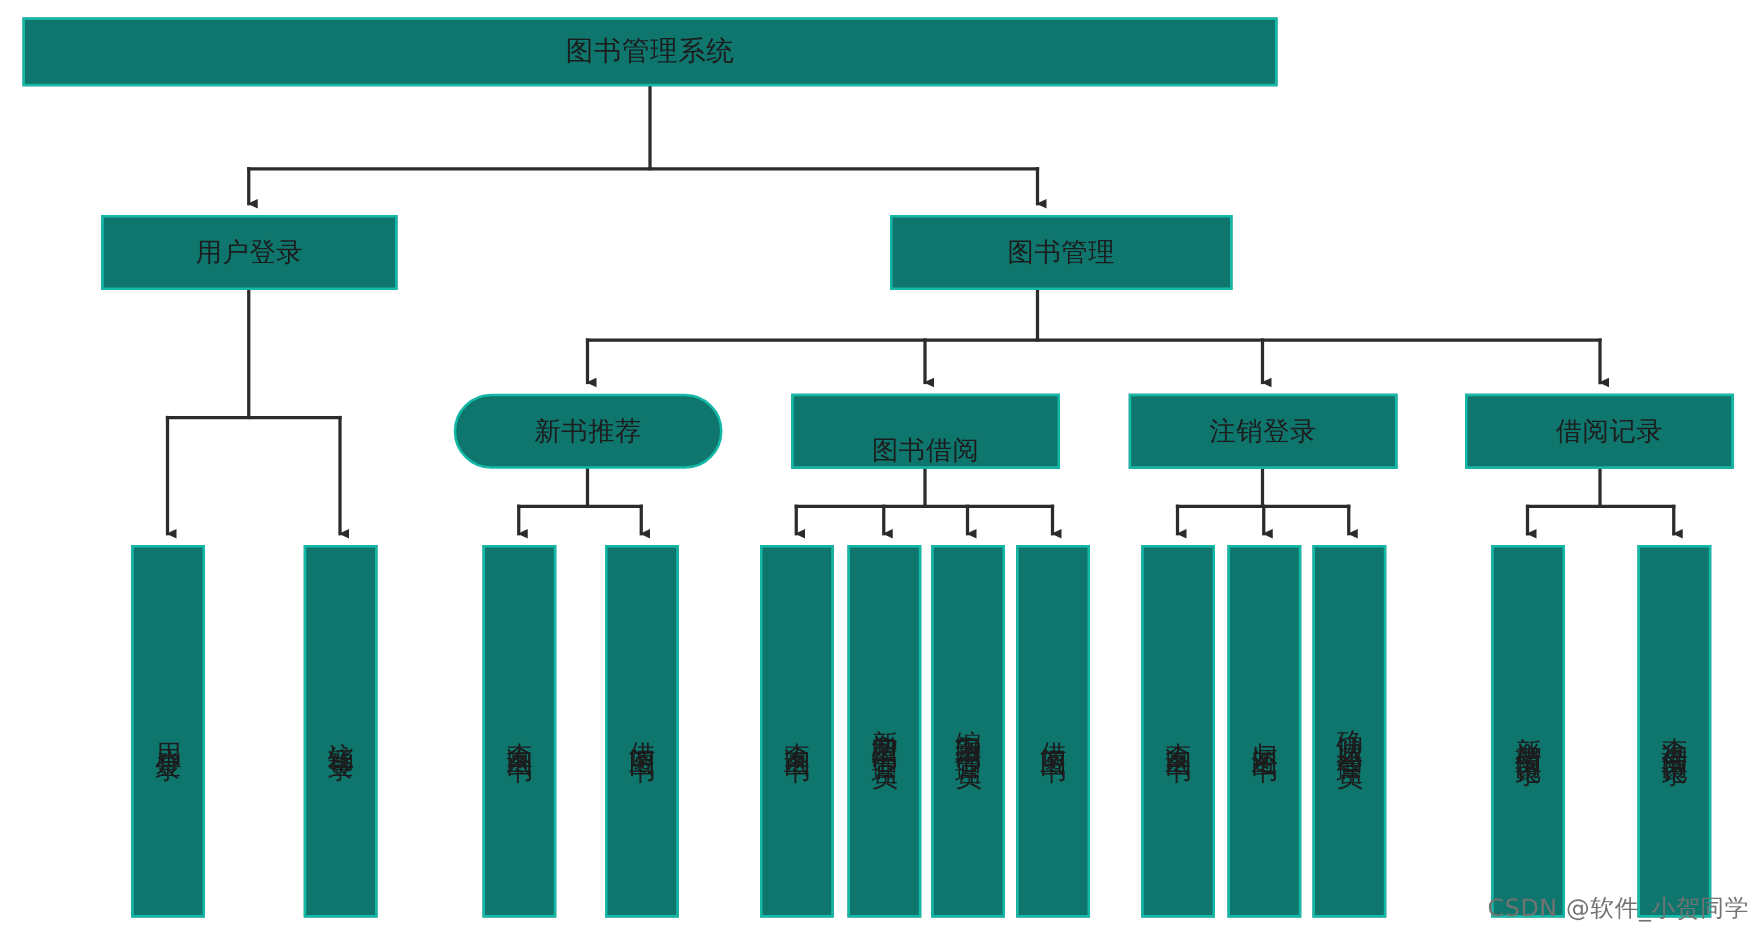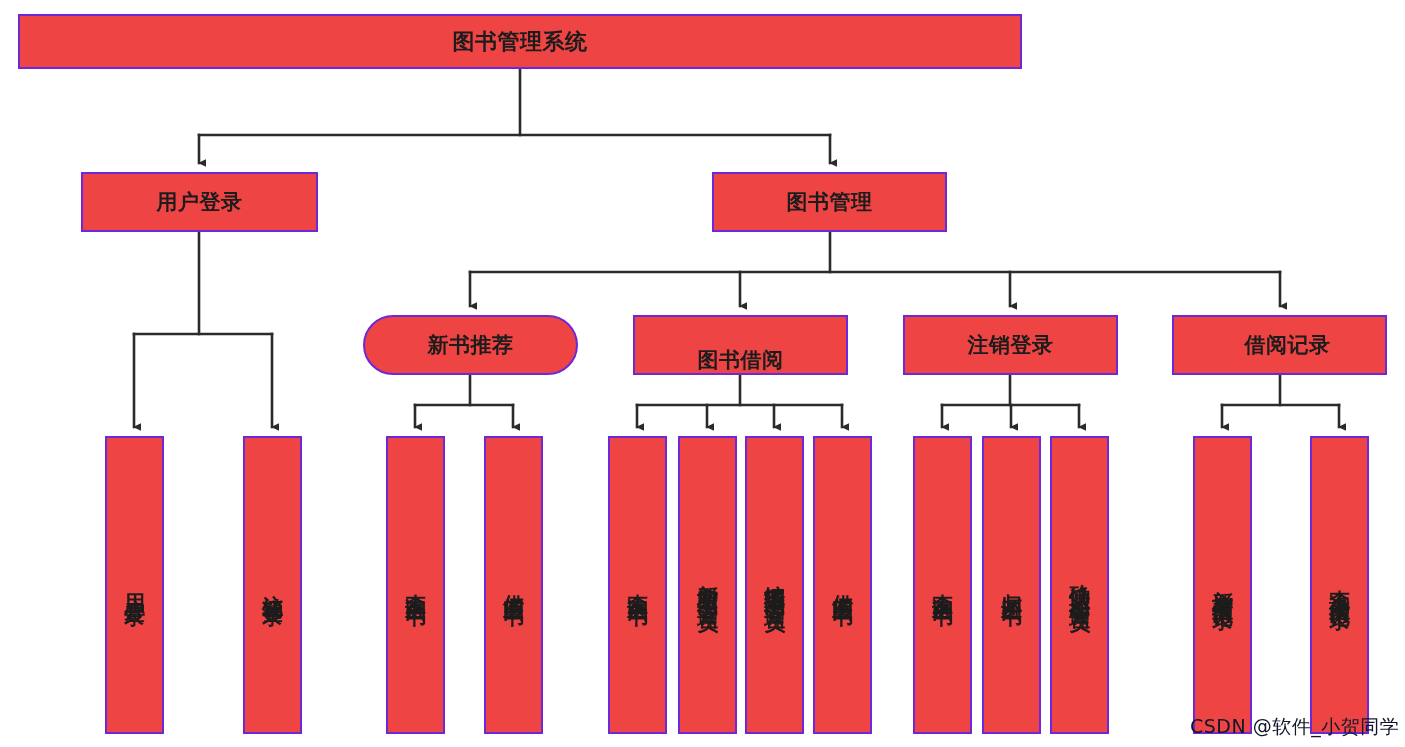--- a/index.html
+++ b/index.html
@@ -20,27 +20,26 @@
   #edges {
     position: absolute;
     left: 0;
     top: 0;
     width: 1405px;
     height: 747px;
   }
   .node {
     position: absolute;
     box-sizing: border-box;
-    background: #ef4444;
-    border: 2px solid #6d28d9;
+    background: #0f766e;
+    border: 2px solid #14b8a6;
     display: flex;
     align-items: center;
     justify-content: center;
     color: #1c1c1c;
-    font-weight: bold;
   }
   .node .label {
     text-align: center;
     line-height: 1.18;
     letter-spacing: 0.5px;
     white-space: nowrap;
   }
   .node.horiz .label {
     font-size: 21px;
   }
@@ -123,21 +122,21 @@
     </g>
   </svg>
 
   <div id="nodes-layer">
       <div class="node horiz root" style="left: 18px; top: 14px; width: 1004px; height: 55px;">
         <span class="label">图书管理系统</span>
       </div>
       <div class="node horiz" style="left: 81px; top: 172px; width: 237px; height: 60px;">
         <span class="label">用户登录</span>
       </div>
-      <div class="node horiz" style="left: 712px; top: 172px; width: 235px; height: 60px;">
+      <div class="node horiz" style="left: 712px; top: 172px; width: 274px; height: 60px;">
         <span class="label">图书管理</span>
       </div>
       <div class="node horiz" style="left: 363px; top: 315px; width: 215px; height: 60px; border-radius: 30px;">
         <span class="label">新书推荐</span>
       </div>
       <div class="node horiz" style="left: 633px; top: 315px; width: 215px; height: 60px; align-items: flex-end;">
         <span class="label">图书借阅</span>
       </div>
       <div class="node horiz" style="left: 903px; top: 315px; width: 215px; height: 60px;">
         <span class="label">注销登录</span>
@@ -179,15 +178,15 @@
         <span class="label">确认归还（管理员）</span>
       </div>
       <div class="node vert" style="left: 1193px; top: 436px; width: 59px; height: 298px;">
         <span class="label">新增借阅记录</span>
       </div>
       <div class="node vert" style="left: 1310px; top: 436px; width: 59px; height: 298px;">
         <span class="label">查询借阅记录</span>
       </div>
     </div>
 
-  <div class="watermark" style="left: 1190px; top: 714px; color: #0f172a;">CSDN @软件_小贺同学</div>
+  <div class="watermark" style="left: 1190px; top: 714px; color: #737373;">CSDN @软件_小贺同学</div>
 
 </div>
 
 </body></html>

